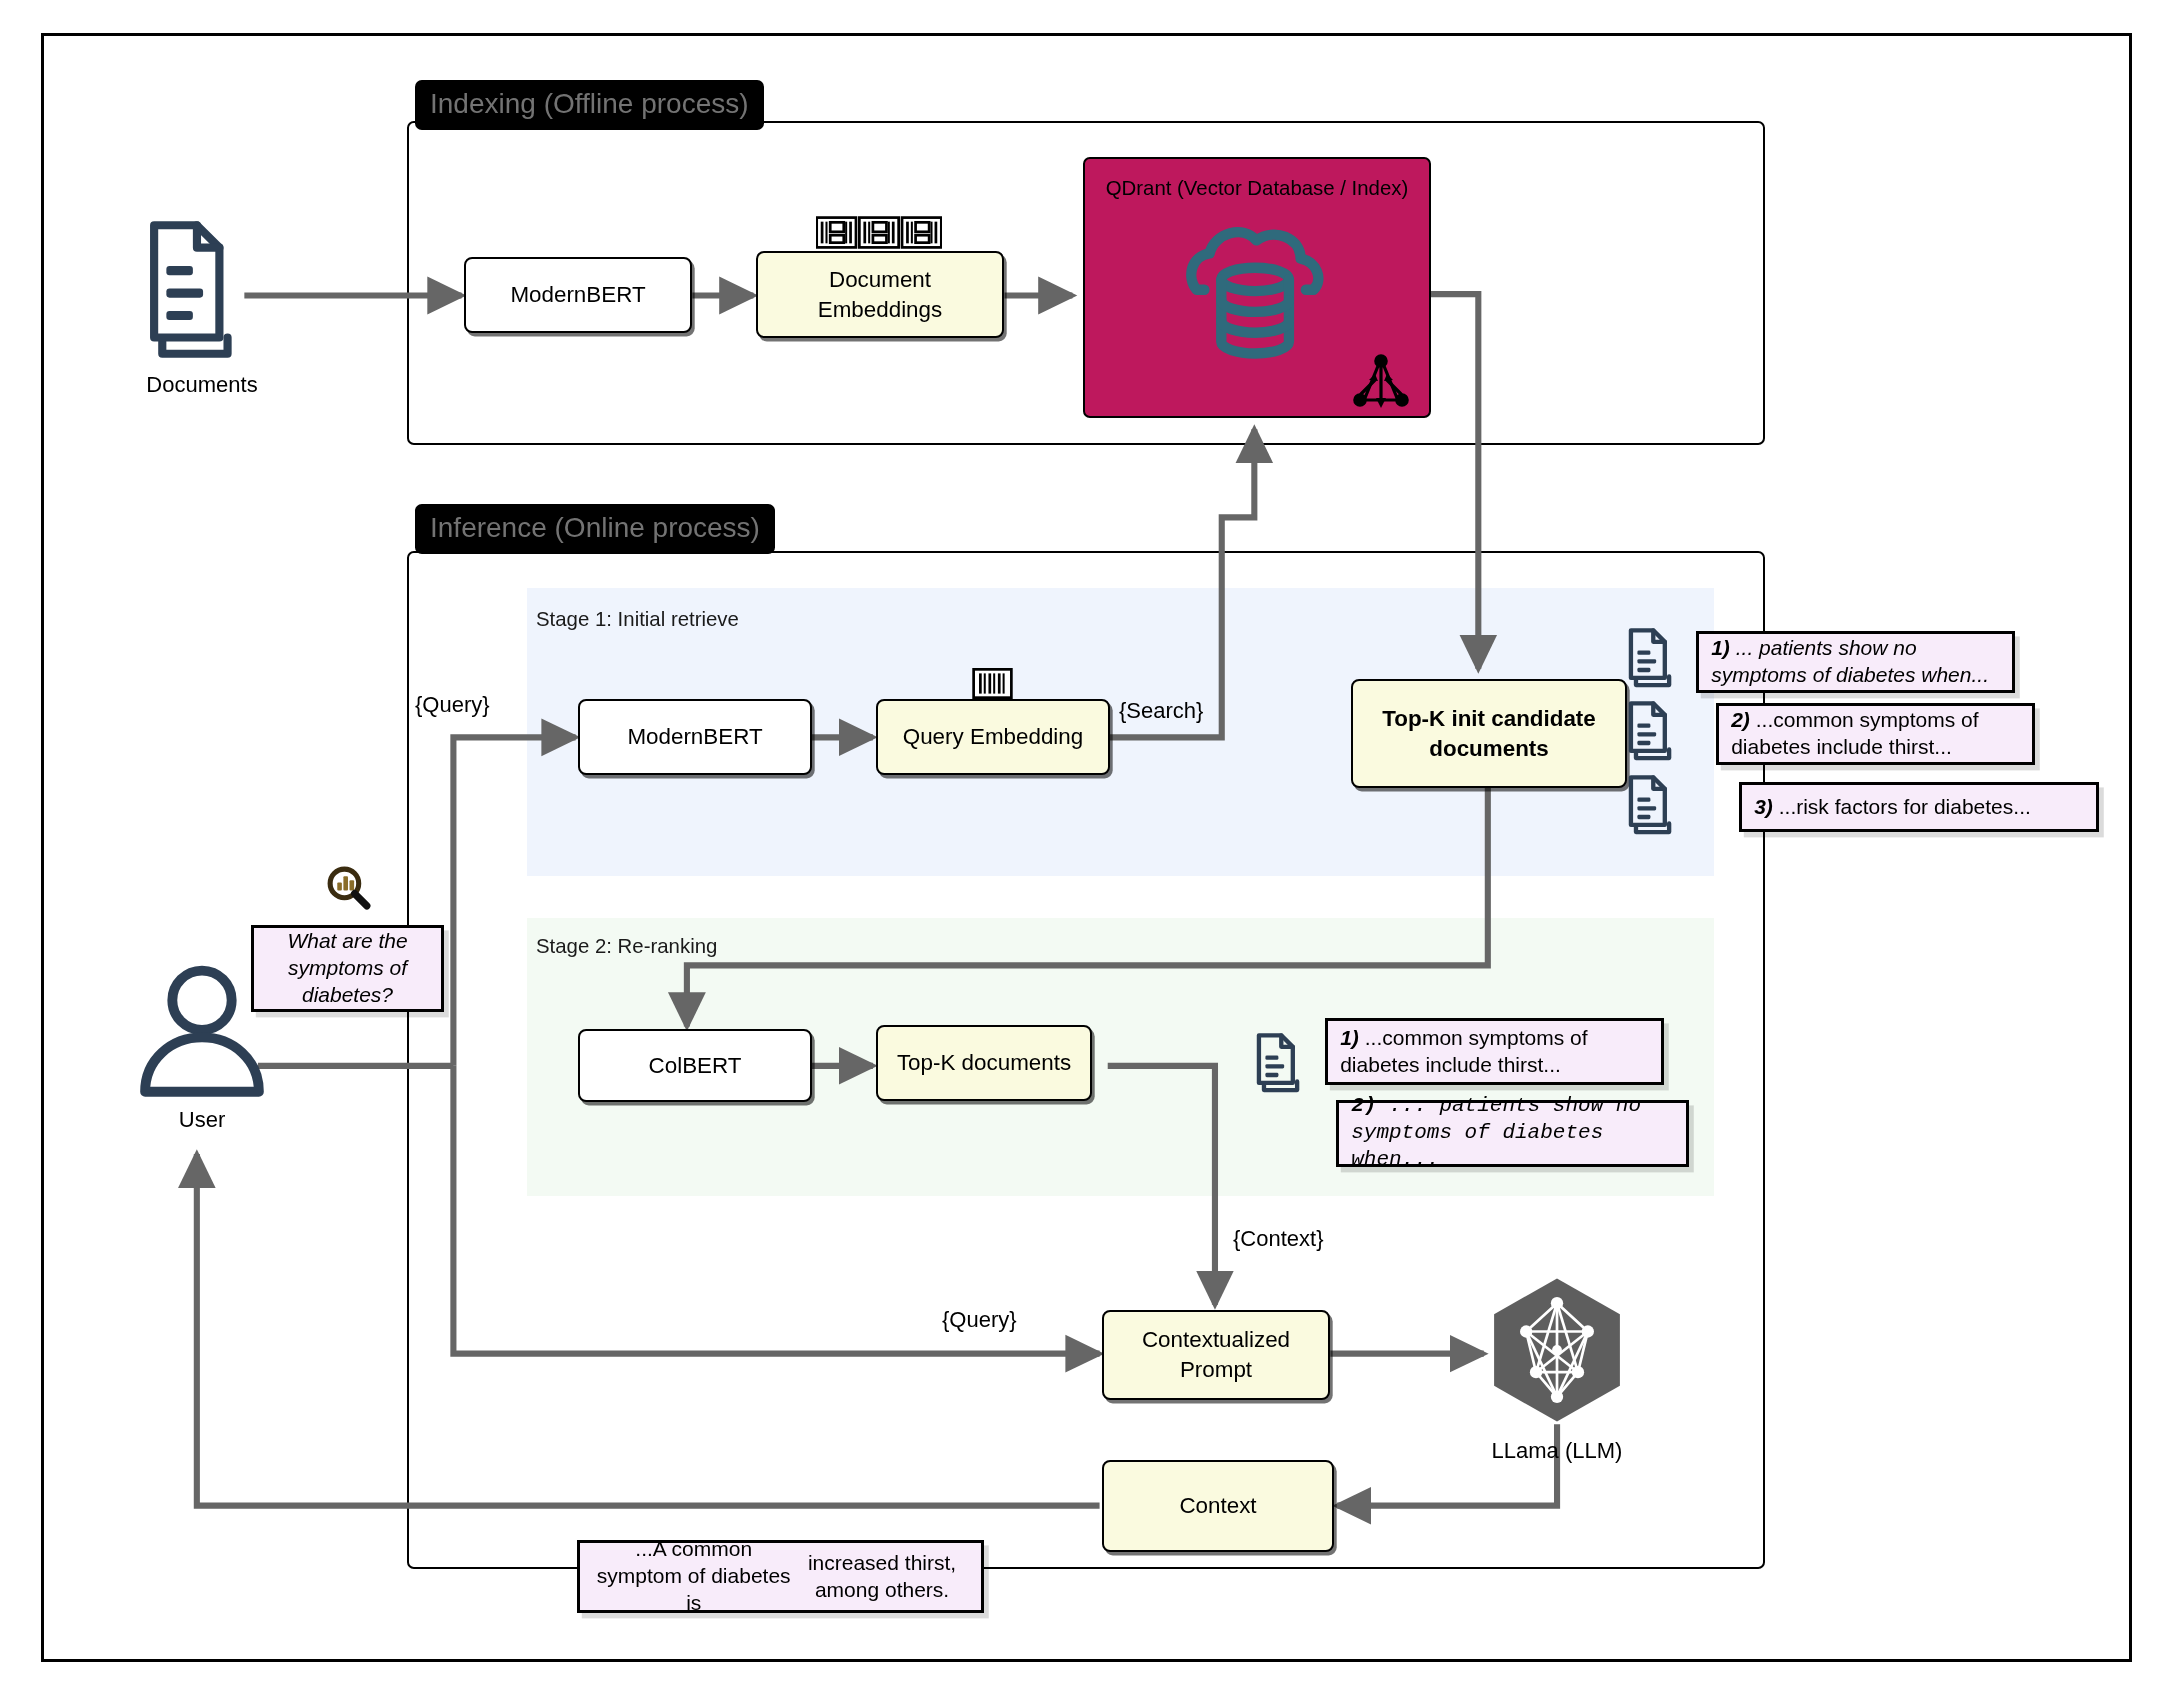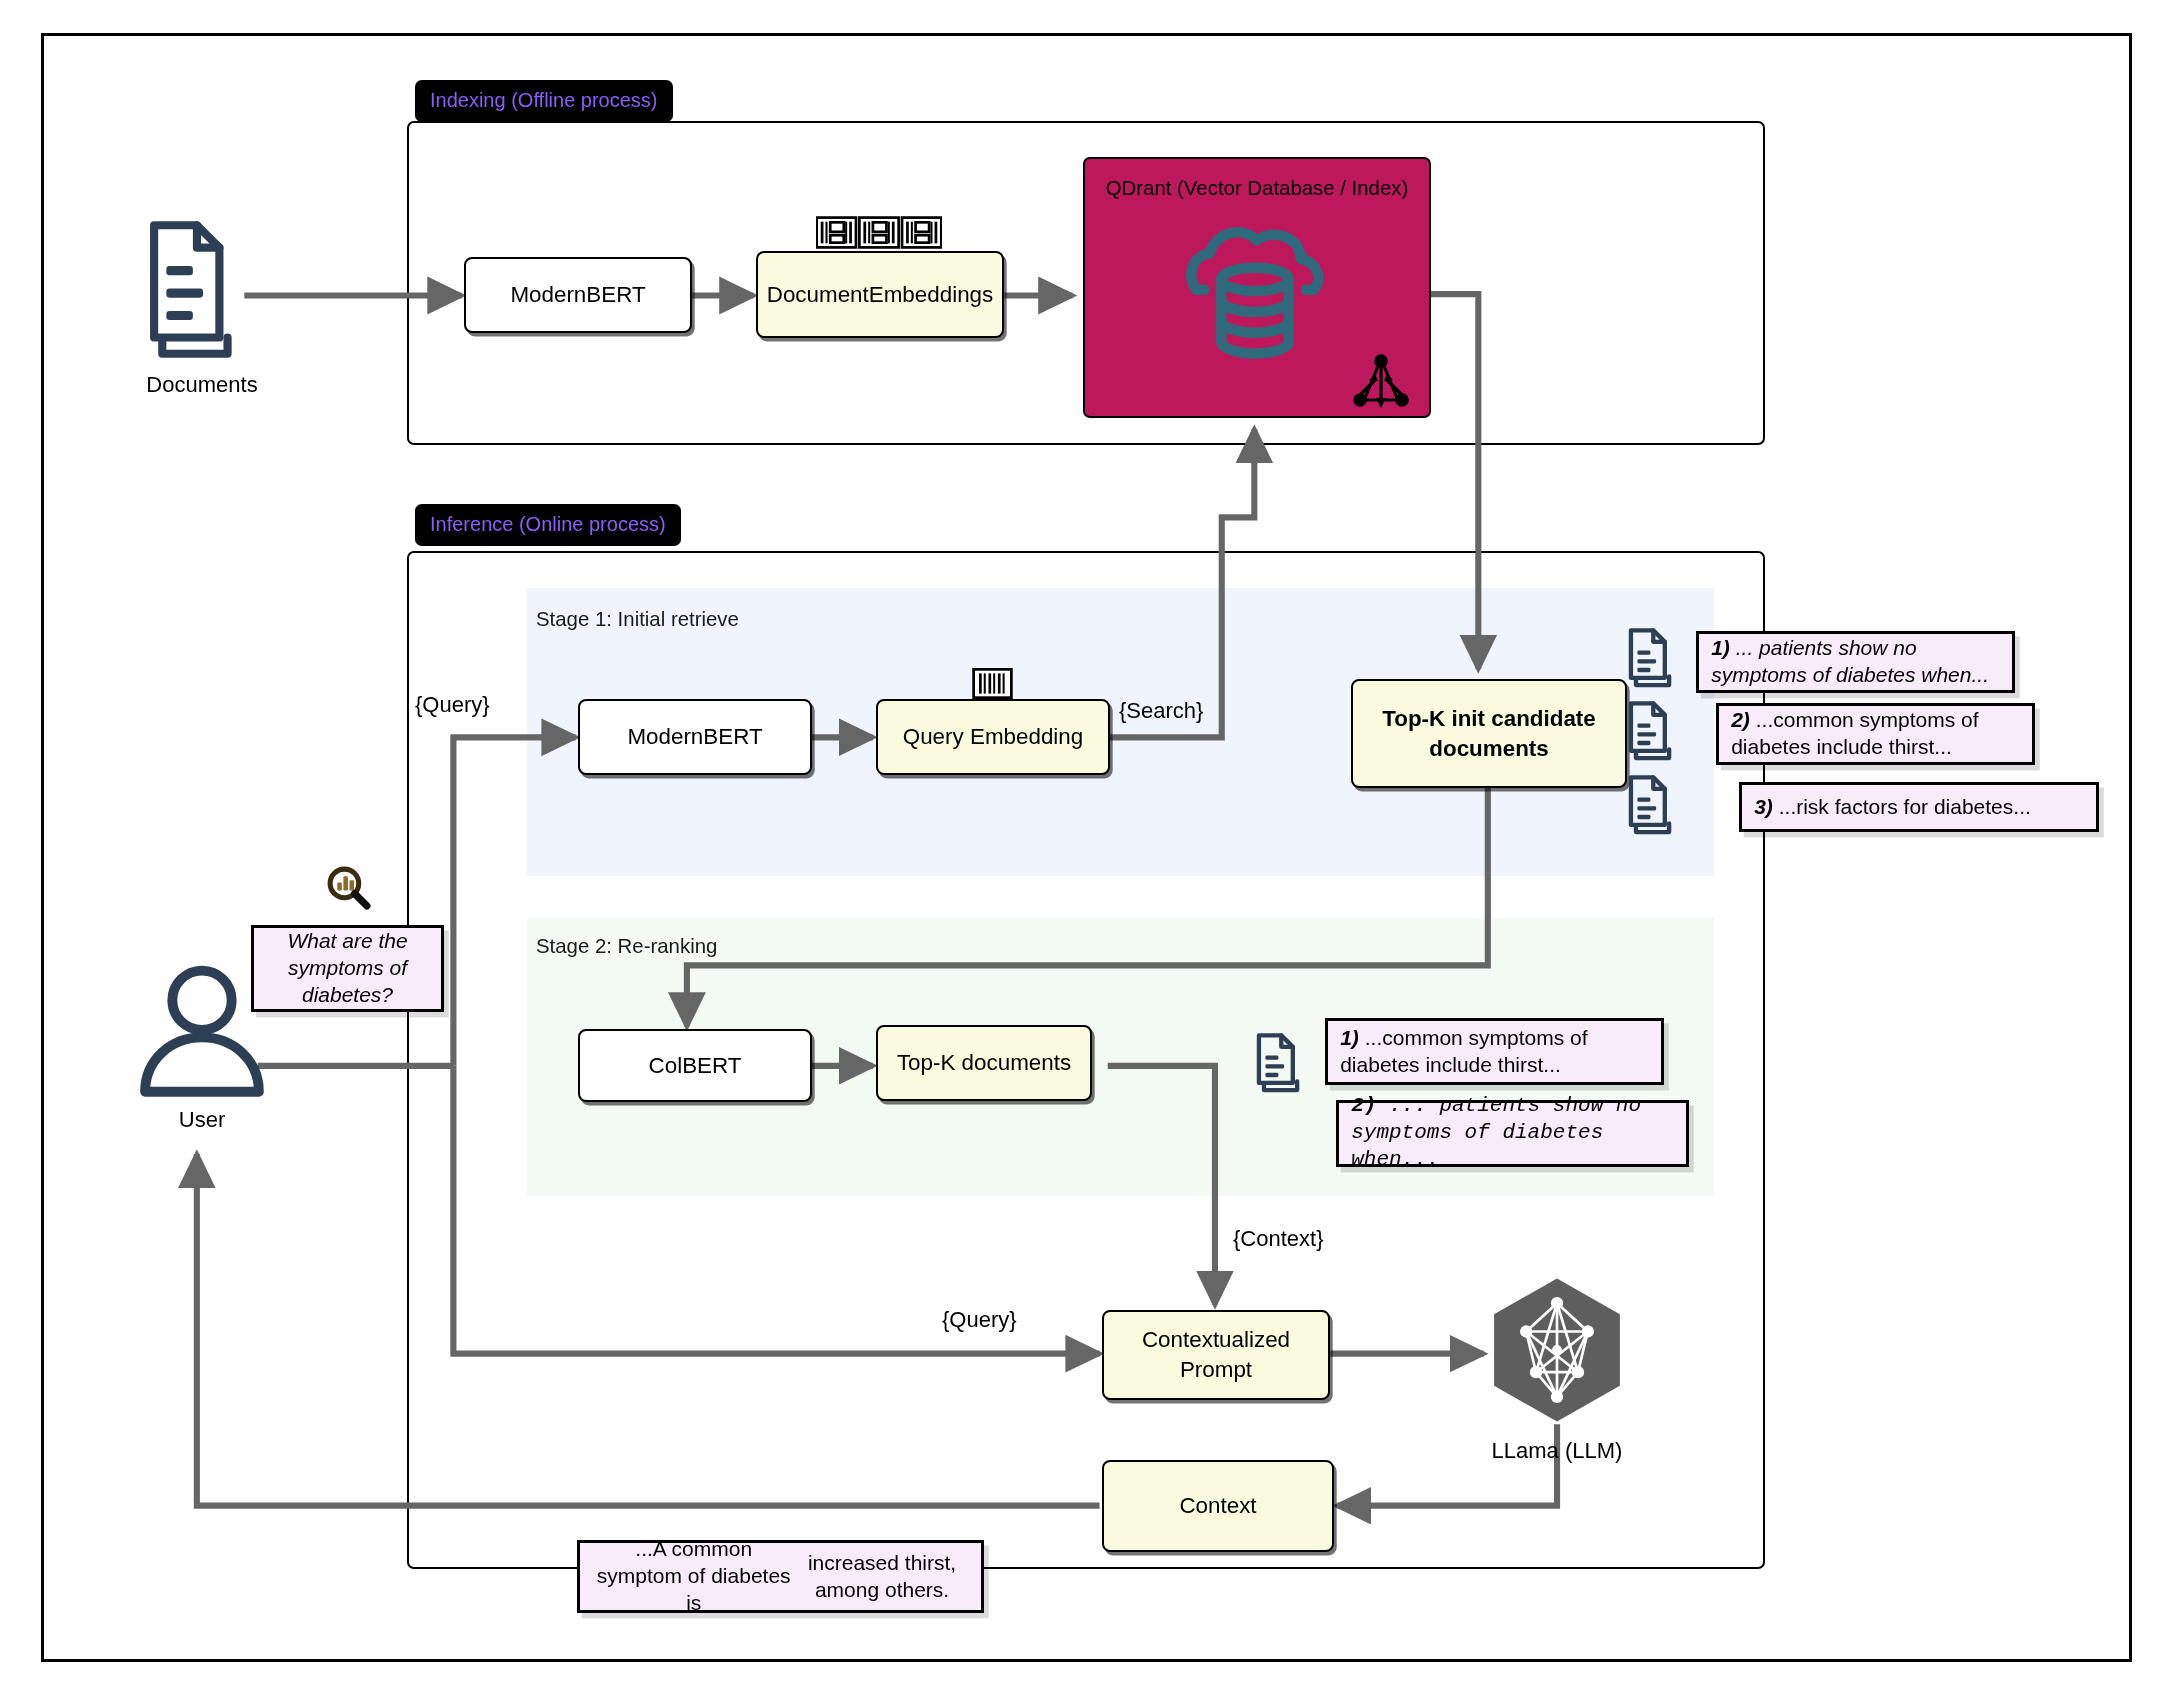--- a/index.html
+++ b/index.html
@@ -1,22 +1,22 @@
 <!DOCTYPE html>
 <html style="font-size:11px"><head>
 <meta charset="utf-8">
 <style>
   html,body{margin:0;padding:0;background:#ffffff;}
   body{font-family:"Liberation Sans", sans-serif;}
   #canvas{position:relative;width:2172px;height:1700px;background:#ffffff;overflow:hidden;}
 
   .outer-frame{position:absolute;left:41px;top:33px;width:2091px;height:1629px;border:3.4px solid #000;box-sizing:border-box;background:#fff;}
 
-  .section-label{position:absolute;background:#000;color:#8b5cf6;border-radius:6.8px;
-      font-size:20px;line-height:1;padding:10.2px 15px 11.5px 15px;white-space:nowrap;z-index:40;}
+  .section-label{position:absolute;background:#000;color:#737373;border-radius:6.8px;
+      font-size:28px;line-height:1;padding:10.2px 15px 11.5px 15px;white-space:nowrap;z-index:40;}
 
   .section-box{position:absolute;border:2.7px solid #000;border-radius:6.8px;box-sizing:border-box;background:transparent;z-index:5;}
 
   .stage-band{position:absolute;box-sizing:border-box;z-index:6;}
   .stage-title{position:absolute;font-size:20.4px;color:#1a1a1a;white-space:nowrap;z-index:12;}
 
   .node{position:absolute;box-sizing:border-box;border:2.7px solid #000;border-radius:8.1px;
       background:#fff;display:flex;align-items:center;justify-content:center;text-align:center;
       font-size:22.4px;line-height:1.32;color:#000;z-index:20;
       box-shadow:2.7px 3.4px 0 rgba(0,0,0,0.55);padding:2.7px 5.4px;}
@@ -139,21 +139,21 @@
           <rect x="49" y="8" width="4" height="32"></rect>
               <rect x="43" y="8" width="3" height="32"></rect>
             </g>
           <rect x="21" y="9" width="20" height="14" fill="#fff" stroke="#000" stroke-width="4"></rect>
           <rect x="21" y="28" width="20" height="11" fill="#fff" stroke="#000" stroke-width="4"></rect>
         </g>
       </g>
     </svg>
   </div>
 
-  <div class="node yellow" style="left:756px;top:251px;width:248px;height:87px;flex-direction:row;">
+  <div class="node yellow" style="left:756px;top:251px;width:248px;height:87px;flex-direction:column;">
     <span>Document</span>
     <span>Embeddings</span>
   </div>
 
   <div class="plainbox" style="left:1083px;top:157px;width:348px;height:261px;">
     <div class="caption">QDrant (Vector Database / Index)</div>
   </div>
   <div class="icon-wrap" style="left:1181px;top:217px;width:156px;height:143px;">
     <svg viewBox="0 0 120 110" width="156" height="143">
       <g fill="none" stroke="#2f6a7c" stroke-width="8" stroke-linejoin="round" stroke-linecap="round">

